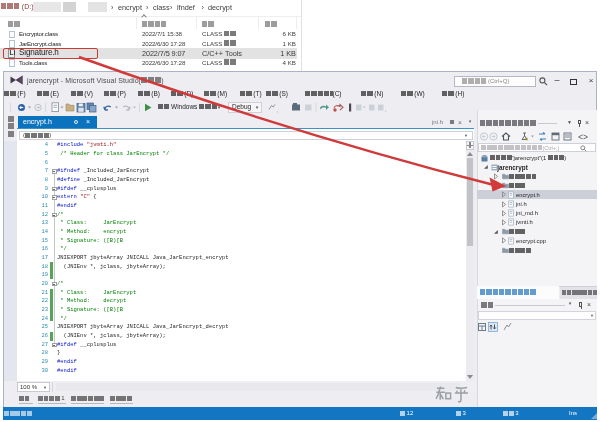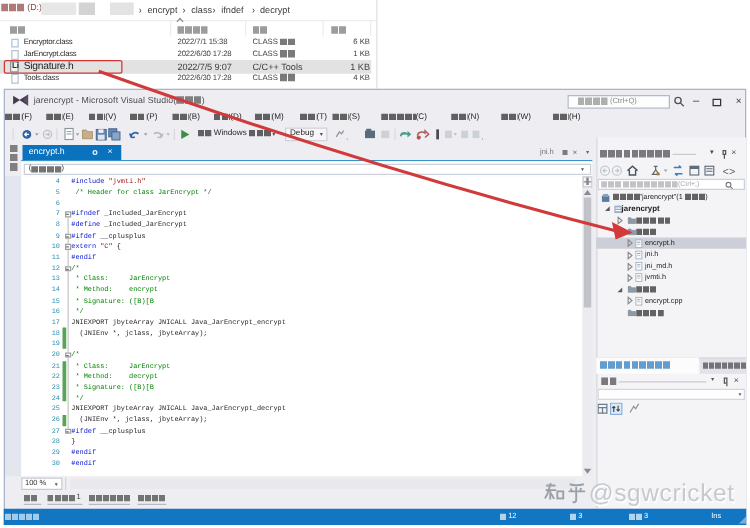--- a/index.html
+++ b/index.html
@@ -372,21 +372,20 @@
       <path d="M13 7.5 L13 3 M13 3 L11.8 4.5 M13 3 L14.2 4.5 M16.5 2.5 L16.5 7 M16.5 7 L15.3 5.5 M16.5 7 L17.7 5.5" stroke="#444" stroke-width="0.9" fill="none"></path>
       <path d="M26 8 L29 3 L30.5 5 L33 1" stroke="#8a9099" stroke-width="1" fill="none"></path>
     </svg>
 <svg class="a" style="left:435px;top:385px" width="34" height="19" viewBox="0 0 36 19">
 <g stroke="#9aa0a6" stroke-width="1.6" fill="none">
 <path d="M2 3 L10 3 M1.5 7 L10.5 7 M6 1 L4 7 C3.5 10 2.5 12 1 14 M5.5 7 L5.5 15 M5.5 9 C7 11 8 12.5 8.7 14.5"></path>
 <rect x="11.5" y="8" width="5" height="6"></rect>
 <path d="M22 2 C25 3 30 3 34 2 M21 8 L35 8 M27.5 4 L27.5 15 C27.5 17 26.5 17.5 24.5 17 M23 5.5 L23.5 7.5 M31.5 5 L31 7.5"></path>
 </g>
     </svg>
-<div class="a" style="left:471px;top:384px;font-size:19.5px;color:#c6cacf;text-shadow:1px 1px 0 rgba(255,255,255,.95);letter-spacing:0.55px">@sgwcricket</div>
 <div class="a" style="left:19px;top:395px;font-size:6px;color:#3b3b3b"><span class="z z55" style="width:10.6px"></span></div>
 <div class="a" style="left:37.5px;top:395px;font-size:6px;color:#3b3b3b"><span class="z z55" style="width:22.0px"></span> 1</div>
 <div class="a" style="left:71px;top:395px;font-size:6px;color:#3b3b3b"><span class="z z55" style="width:33.4px"></span></div>
 <div class="a" style="left:109.5px;top:395px;font-size:6px;color:#3b3b3b"><span class="z z55" style="width:22.0px"></span></div>
 <div class="a" style="left:19px;top:403.2px;width:14px;height:1.1px;background:#b8b8c0"></div>
 <div class="a" style="left:37.5px;top:403.2px;width:28px;height:1.1px;background:#b8b8c0"></div>
 <div class="a" style="left:71px;top:403.2px;width:33px;height:1.1px;background:#b8b8c0"></div>
 <div class="a" style="left:109.5px;top:403.2px;width:23px;height:1.1px;background:#b8b8c0"></div>
 <div class="a" style="left:3px;top:407px;width:594px;height:13px;background:#1276c2"></div>
 <div class="a" style="left:4px;top:410px;font-size:5.5px;color:#fff;opacity:.92"><span class="z z55" style="width:27.7px"></span></div>

